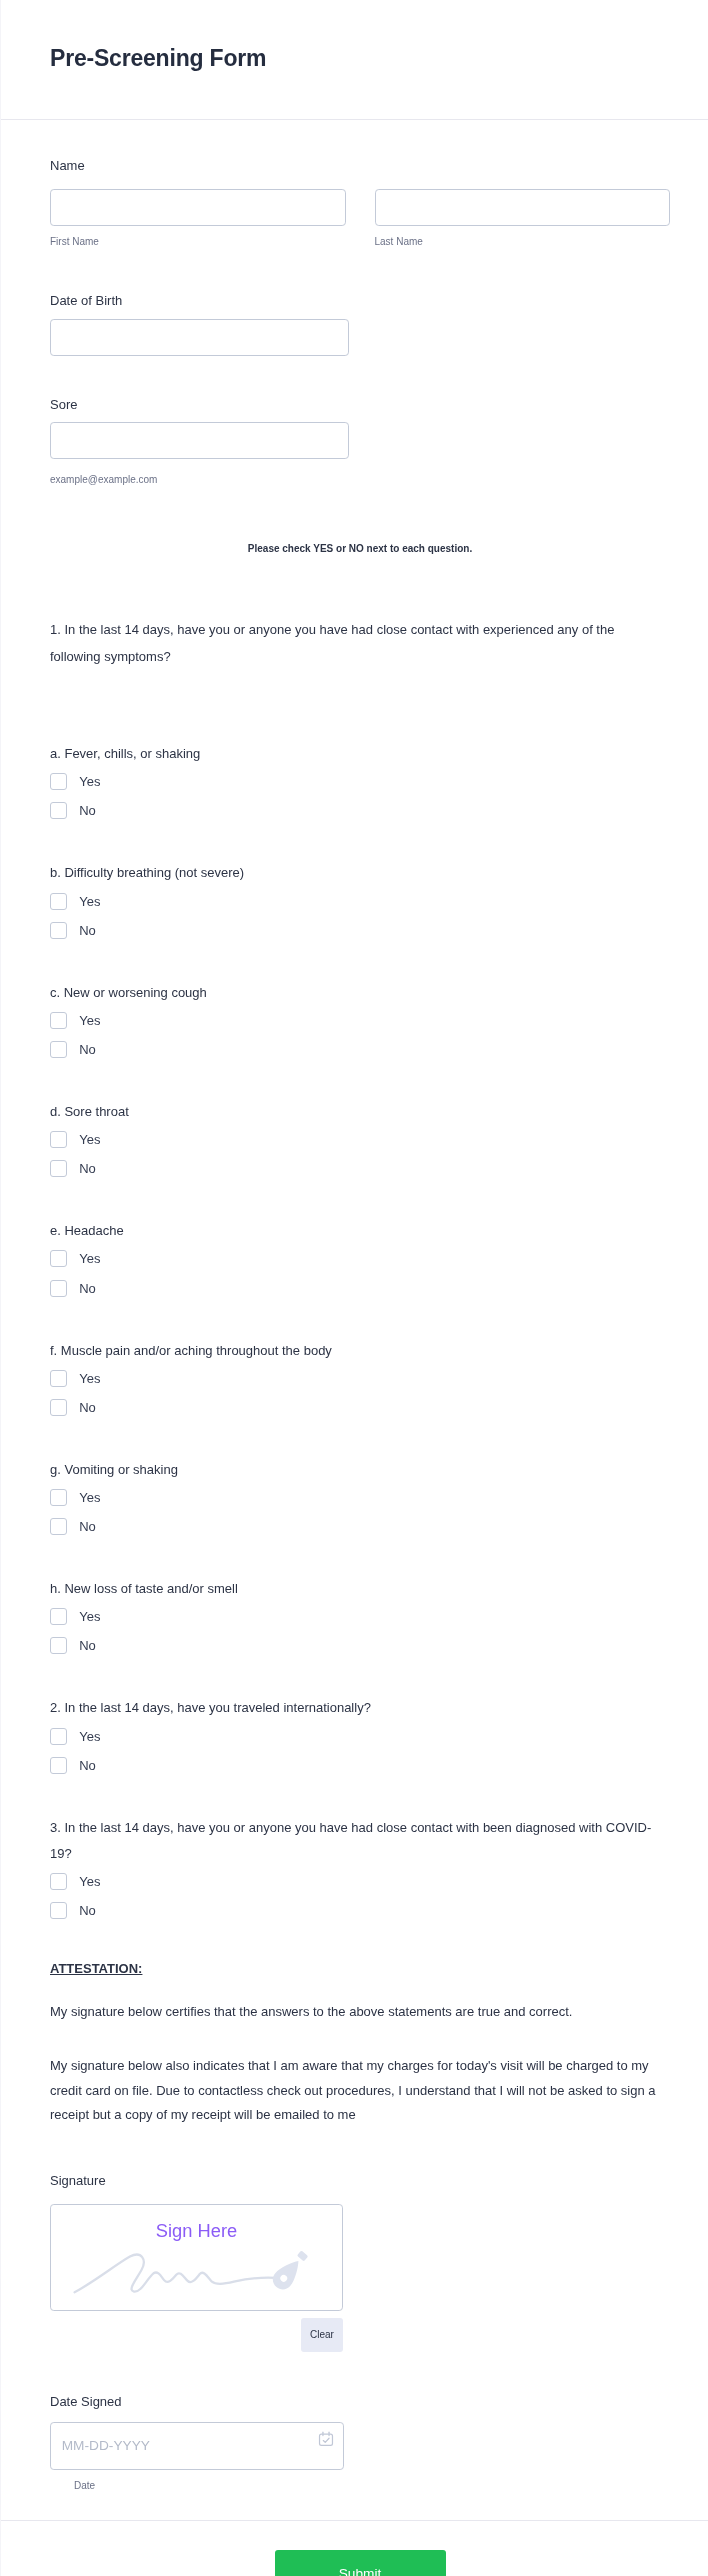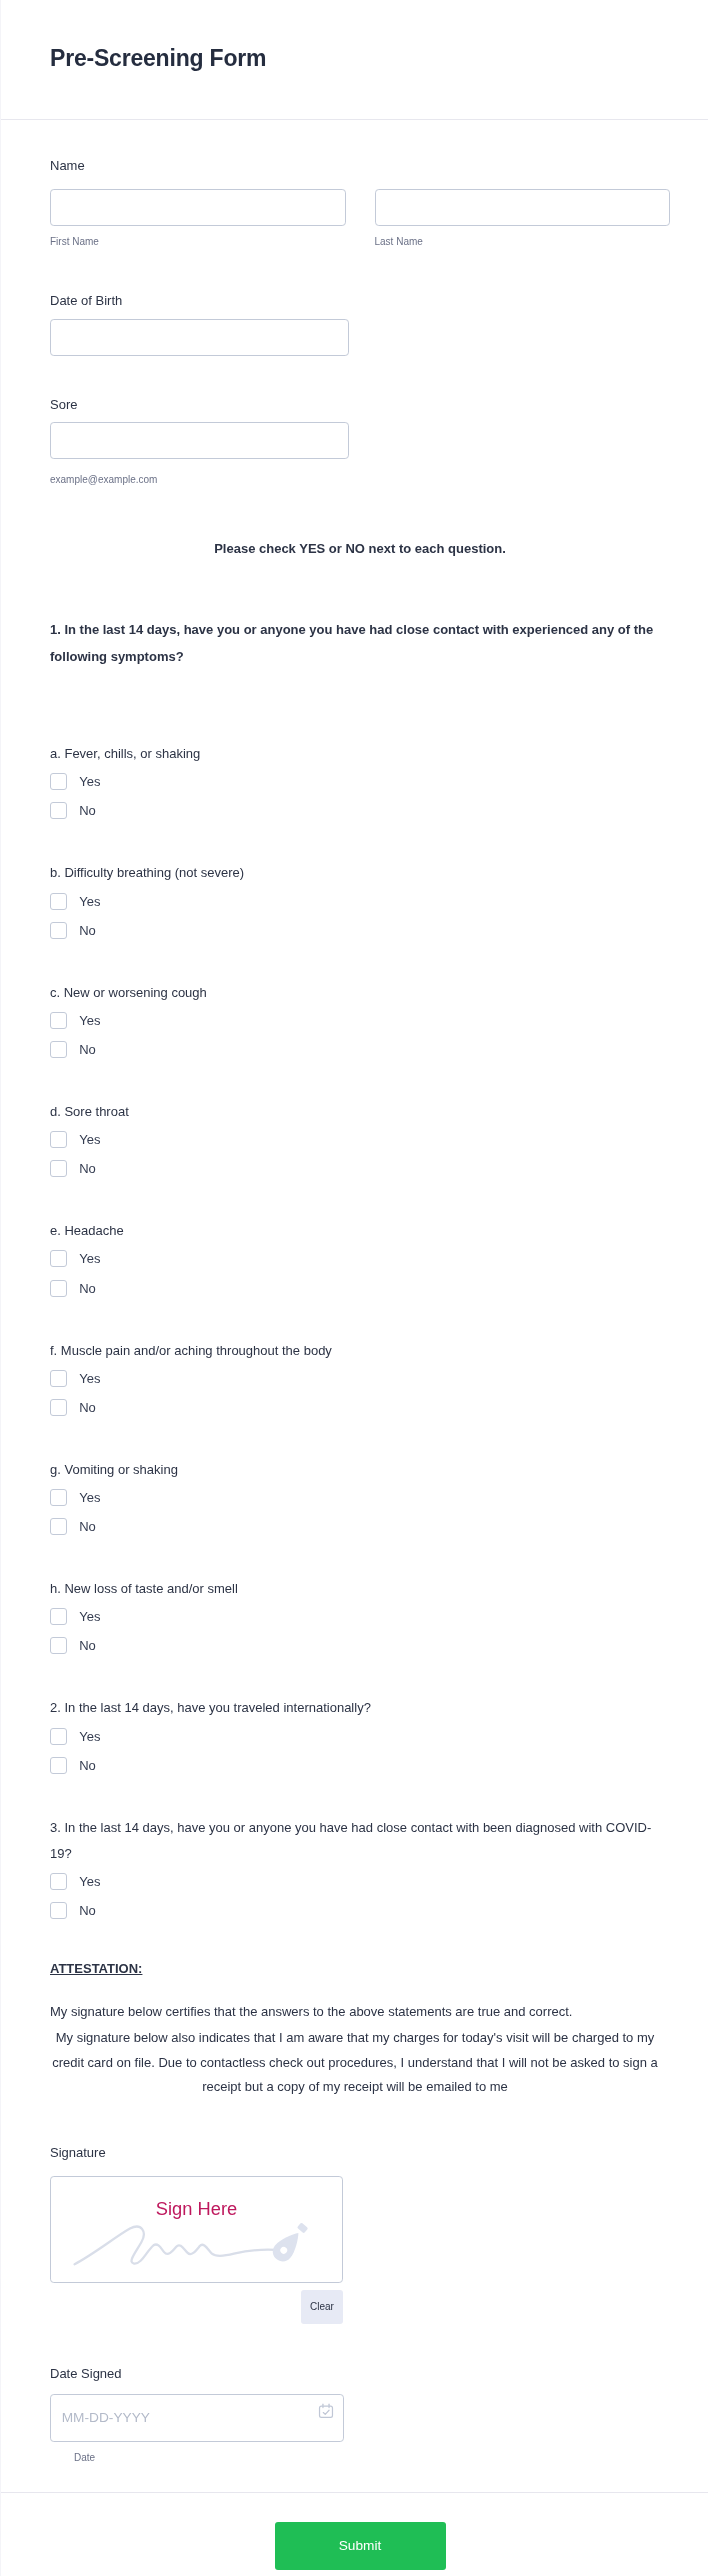--- a/index.html
+++ b/index.html
@@ -33,48 +33,48 @@
     font-size: 12.2px; color: #2c3345; padding: 0 9.1px;
   }
   .name-col .sub-label { margin-top: 10.7px; }
 
   .dob-section { margin-top: 43px; }
   .single-input { width: 299px; margin-top: 10px; }
   .email-section { margin-top: 40px; }
   .email-section .single-input { margin-top: 9.1px; }
   .email-section .sub-label { margin-top: 15.2px; }
 
-  .instruction { margin-top: 54px; text-align: center; font-size: 13px; font-weight: bold; line-height: 17px; color: #2c3345; }
-
-  .q-group-heading { margin-top: 59px; font-size: 13px; font-weight: bold; line-height: 27px; max-width: 611px; color: #2c3345; }
+  .instruction { margin-top: 54px; text-align: center; font-size: 10px; font-weight: bold; line-height: 17px; color: #2c3345; }
+
+  .q-group-heading { margin-top: 59px; font-size: 13px; font-weight: normal; line-height: 27px; max-width: 611px; color: #2c3345; }
 
   .questions { margin-top: 71px; }
   .q-block { margin-bottom: 41px; }
   .q-label { font-size: 13px; line-height: 26px; color: #2c3345; max-width: 611px; margin-bottom: 6.1px; }
   .opt-row { display: flex; align-items: center; height: 17px; margin-bottom: 12.2px; cursor: pointer; width: 122px; }
   .opt-row:last-child { margin-bottom: 0; }
   .checkbox {
     width: 17px; height: 17px; flex: 0 0 17px;
     border: 0.8px solid #c3cad8; border-radius: 3px; background: #fff;
   }
   .opt-text { margin-left: 12.2px; font-size: 13px; color: #343c50; }
 
   .attestation-heading { font-size: 13px; font-weight: bold; text-decoration: underline; line-height: 17px; color: #2c3345; }
   .attestation p { font-size: 13px; line-height: 24.4px; color: #2c3345; max-width: 610px; }
   .attestation .p1 { margin-top: 23px; }
-  .attestation .p2 { margin-top: 2px; text-align: center; }
+  .attestation .p2 { margin-top: 30px; }
 
   .signature-section { margin-top: 44px; }
   .sig-box {
     margin-top: 15.2px; width: 293px; height: 107px; position: relative;
     border: 0.8px solid #c3cad8; border-radius: 3.8px; background: #fff; cursor: crosshair;
   }
   .sign-here {
-    position: absolute; left: 0; right: 0; top: 21px; text-align: center;
-    font-size: 18.3px; color: #be185d;
+    position: absolute; left: 0; right: 0; top: 15px; text-align: center;
+    font-size: 18.3px; color: #8b5cf6;
   }
   .sig-art { position: absolute; left: 0; top: 0; }
   .clear-row { width: 293px; display: flex; justify-content: flex-end; margin-top: 6.9px; }
   .clear-btn {
     height: 34px; padding: 0 9.1px; border: none; border-radius: 3px;
     background: #e7eaf5; color: #2c3345; font-size: 10px;
     font-family: "Liberation Sans", sans-serif; cursor: pointer;
   }
 
   .date-section { margin-top: 41px; }

